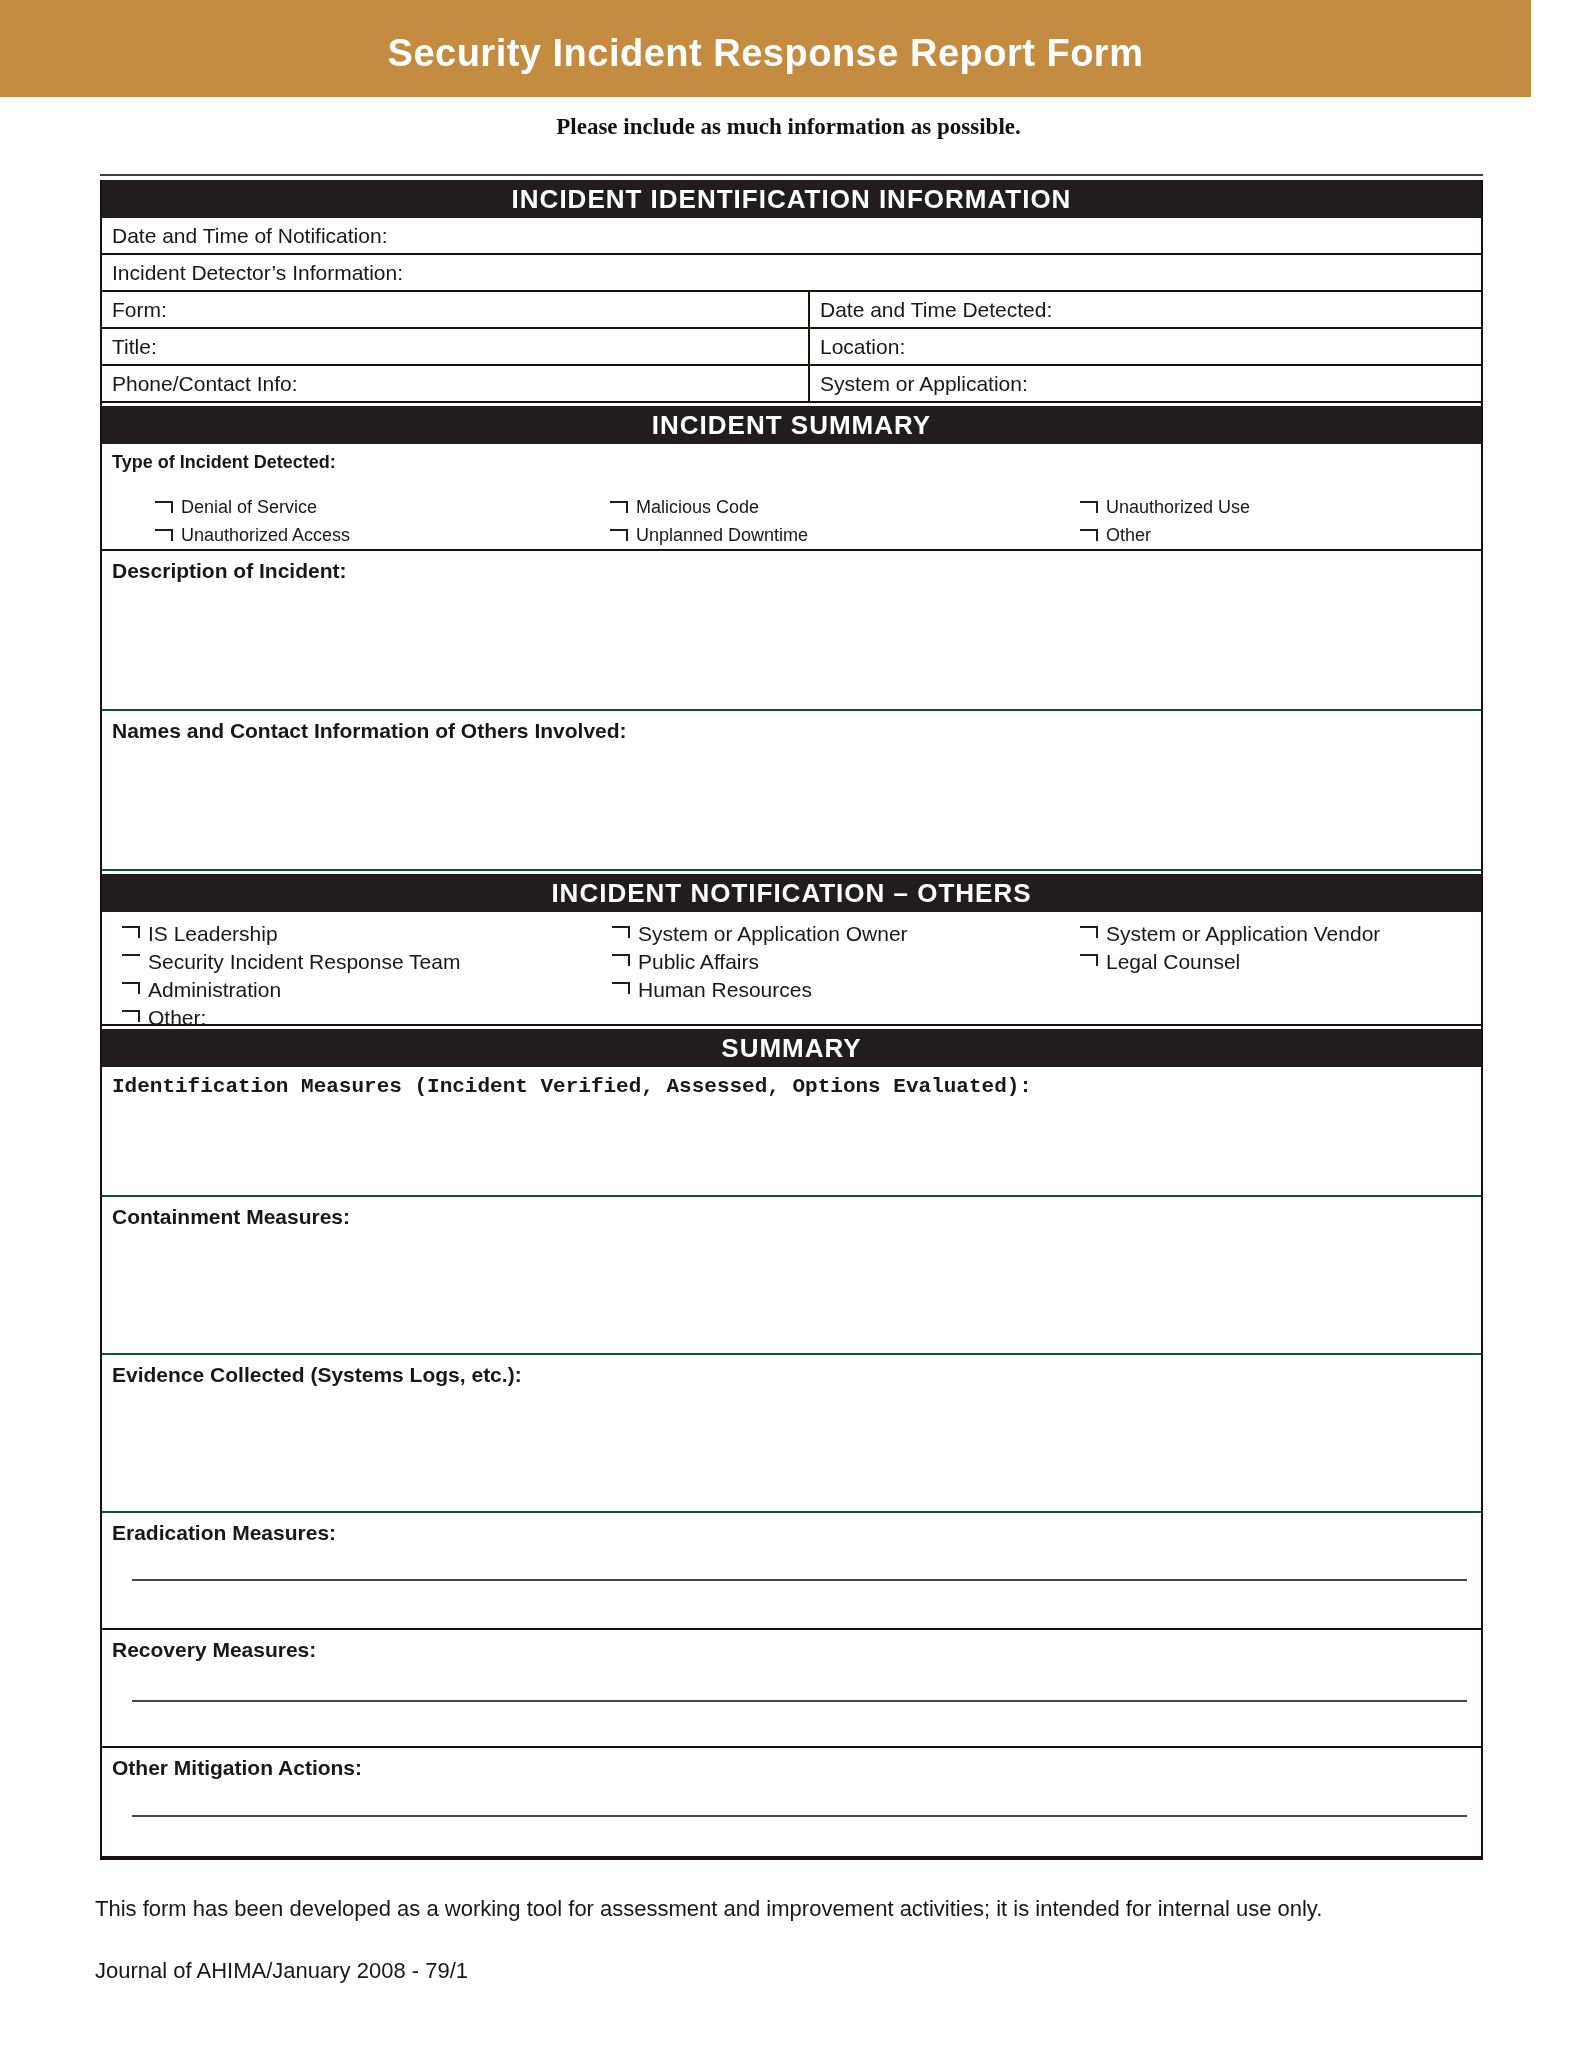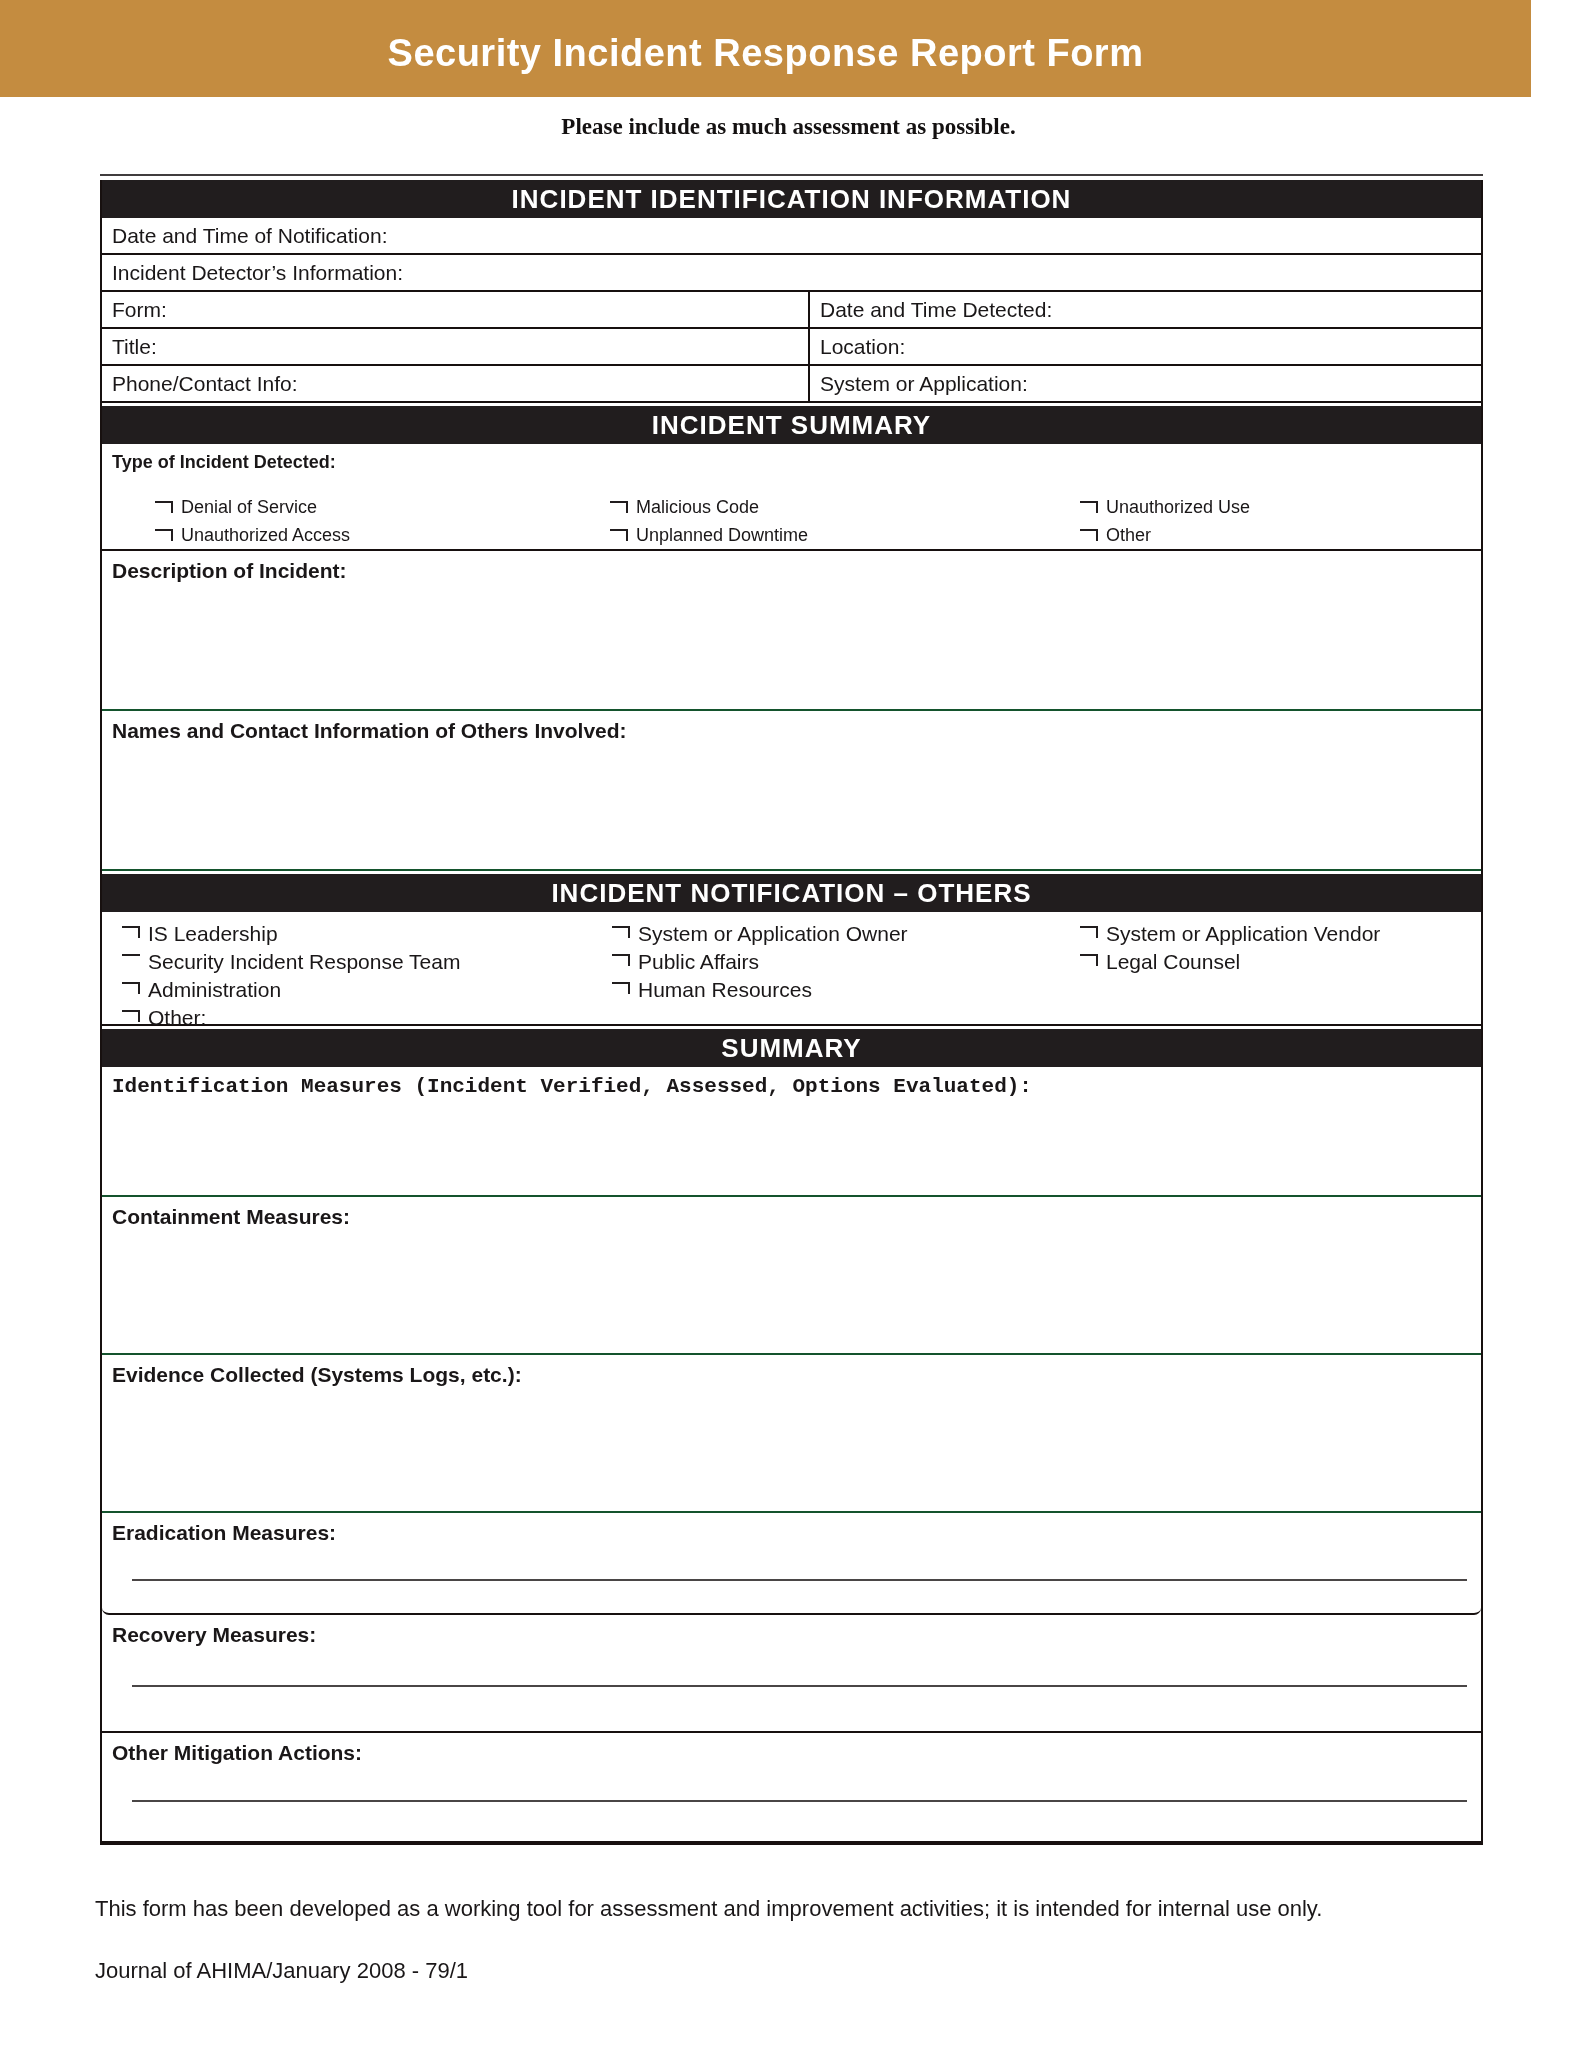--- a/index.html
+++ b/index.html
@@ -57,34 +57,34 @@
     border-top:2px solid #211D1E;border-right:2px solid #211D1E;
     margin:4px 8px 0 0;
   }
   .cb.line-only{border-right:none;}
   .other-line{display:flex;align-items:flex-start;height:28px;padding-left:20px;}
   
   .linedrow{position:relative;border-bottom:2px solid #17100f;padding:8px 10px;font-size:21px;}
   .linedrow .write-line{
     position:absolute;left:30px;right:14px;height:2px;background:#4a4646;
   }
-  .erad{height:102px;border-radius:7px;} .erad .write-line{top:66px;}
+  .erad{height:117px;} .erad .write-line{top:66px;}
   .recov{height:118px;} .recov .write-line{top:70px;}
   .otherm{height:108px;border-bottom:none;} .otherm .write-line{top:67px;}
   
   .footnote{position:absolute;left:95px;top:1896px;width:1400px;font-size:22px;}
   .journal{position:absolute;left:95px;top:1958px;width:800px;font-size:22px;}
 </style>
 </head>
 <body>
 
 <div class="banner">
   <h1>Security Incident Response Report Form</h1>
 </div>
-<div class="subtitle">Please include as much assessment as possible.</div>
+<div class="subtitle">Please include as much information as possible.</div>
 
 <div class="form">
   <div class="topline"></div>
   <div class="tbl">
 
     <div class="bar">
       <span>INCIDENT IDENTIFICATION INFORMATION</span>
     </div>
     <div class="row">
       <span class="lbl">Date and Time of Notification:</span>

